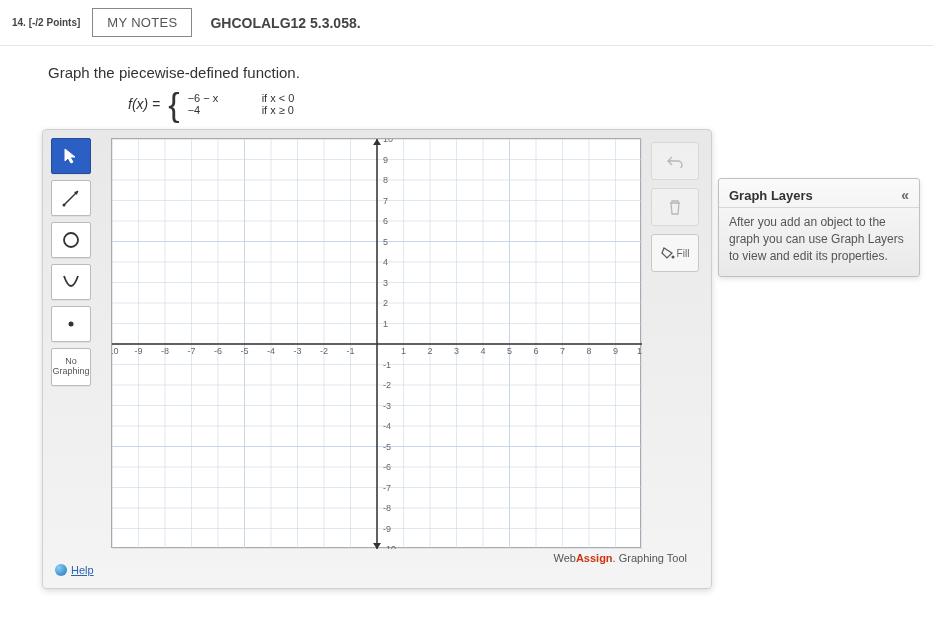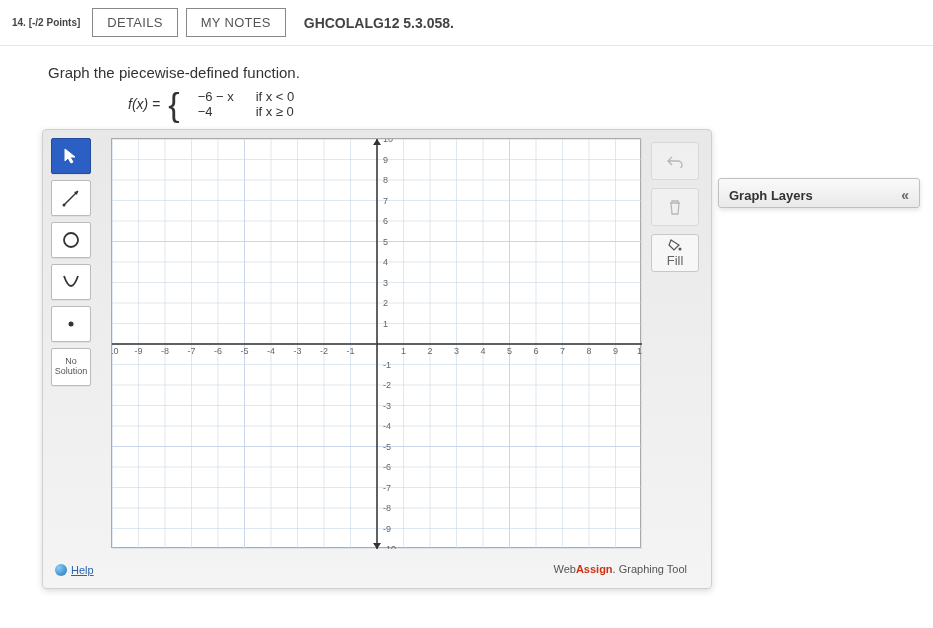--- a/index.html
+++ b/index.html
@@ -53,21 +53,21 @@
     align-items: center;
     gap: 6px;
   }
   .brace {
     font-size: 34px;
     font-style: normal;
     line-height: 34px;
     margin: 0 2px;
   }
   .piece-rows { font-style: normal; display:inline-block; }
-  .piece-rows .r { display:flex; gap:8px; font-size:13px;margin-left:10px; }
+  .piece-rows .r { display:flex; gap:24px; font-size:11px; }
   .piece-rows .r span:first-child { width:50px; }
 
   .tool-area {
     position: relative;
     margin: 8px 0 0 42px;
     width: 670px;
     height: 460px;
     background: linear-gradient(180deg,#e8e8e8,#f4f4f4);
     border: 1px solid #cfcfcf;
     border-radius: 4px;
@@ -102,37 +102,37 @@
 
   .graph {
     position:absolute;
     left:68px; top:8px;
     width:530px; height:410px;
     background:#fff;
     border:1px solid #aaa;
   }
   .brand {
     position:absolute;
-    right:24px; bottom:13px;
+    right:24px; bottom:24px;
     font-size:11px;
     color:#555;
   }
   .brand b { color:#c31; }
 
   .right-tools {
     position:absolute;
     right:12px; top:12px;
     width:48px;
     display:flex; flex-direction:column; gap:8px;
   }
   .rt-btn {
     height:38px; border:1px solid #c8c8c8; background:#f7f7f7;
-    border-radius:3px; display:flex; flex-direction:column;
+    border-radius:3px; display:flex; flex-direction:row;
     align-items:center; justify-content:center;
-    font-size:13px; color:#666; cursor:pointer; gap:2px;
+    font-size:10px; color:#666; cursor:pointer; gap:2px;
   }
   .rt-btn.disabled { opacity:.5; cursor:default; }
 
   .help {
     position:absolute;
     left:12px; bottom:12px;
     font-size:11px;
     color:#2a63b0;
     text-decoration:underline;
     cursor:pointer;
@@ -163,21 +163,20 @@
     padding:6px 10px 12px; border-top:1px solid #d7d7d7;
     color:#555; line-height:1.4;
   }
   .tick-lbl { font-size:9px; fill:#666; }
 </style>
 </head>
 <body>
 
 <div class="header">
   <span class="qnum">14. [-/2 Points]</span>
-  <button class="hbtn">DETAILS</button>
   <button class="hbtn">MY NOTES</button>
   <span class="refcode">GHCOLALG12 5.3.058.</span>
 </div>
 
 <div class="prompt">Graph the piecewise-defined function.</div>
 <div class="equation">
   <span>f(x) =</span>
   <span class="brace">{</span>
   <span class="piece-rows">
     <span class="r">
@@ -215,21 +214,21 @@
       <svg width="20" height="20" viewBox="0 0 20 20">
           <path d="M3 4 Q10 24 17 4" fill="none" stroke="#333" stroke-width="1.8"></path>
         </svg>
     </div>
     <div class="tl-btn">
       <svg width="20" height="20" viewBox="0 0 20 20">
           <circle cx="10" cy="10" r="2.5" fill="#333"></circle>
         </svg>
     </div>
     <div class="tl-btn nosol">
-      <span style="text-align:center">No Solution</span>
+      <span style="text-align:center">No Graphing</span>
     </div>
   </div>
 
   <div class="right-tools">
     <div class="rt-btn disabled">
       <svg width="16" height="14" viewBox="0 0 16 14">
           <path d="M5 3 L1 7 L5 11 M1 7 H11 A4 4 0 0 1 11 15" fill="none" stroke="#888" stroke-width="1.4"></path>
         </svg>
     </div>
     <div class="rt-btn disabled">
@@ -345,13 +344,14 @@
   <div class="brand">
     <span>Web</span><b>Assign</b><span>. Graphing Tool</span>
   </div>
 </div>
 
 <div class="layers-panel">
   <div class="lp-head">
     <span>Graph Layers</span>
     <span class="lp-chev">«</span>
   </div>
+  <div class="lp-body">After you add an object to the graph you can use Graph Layers to view and edit its properties.</div>
 </div>
 
 </body></html>

